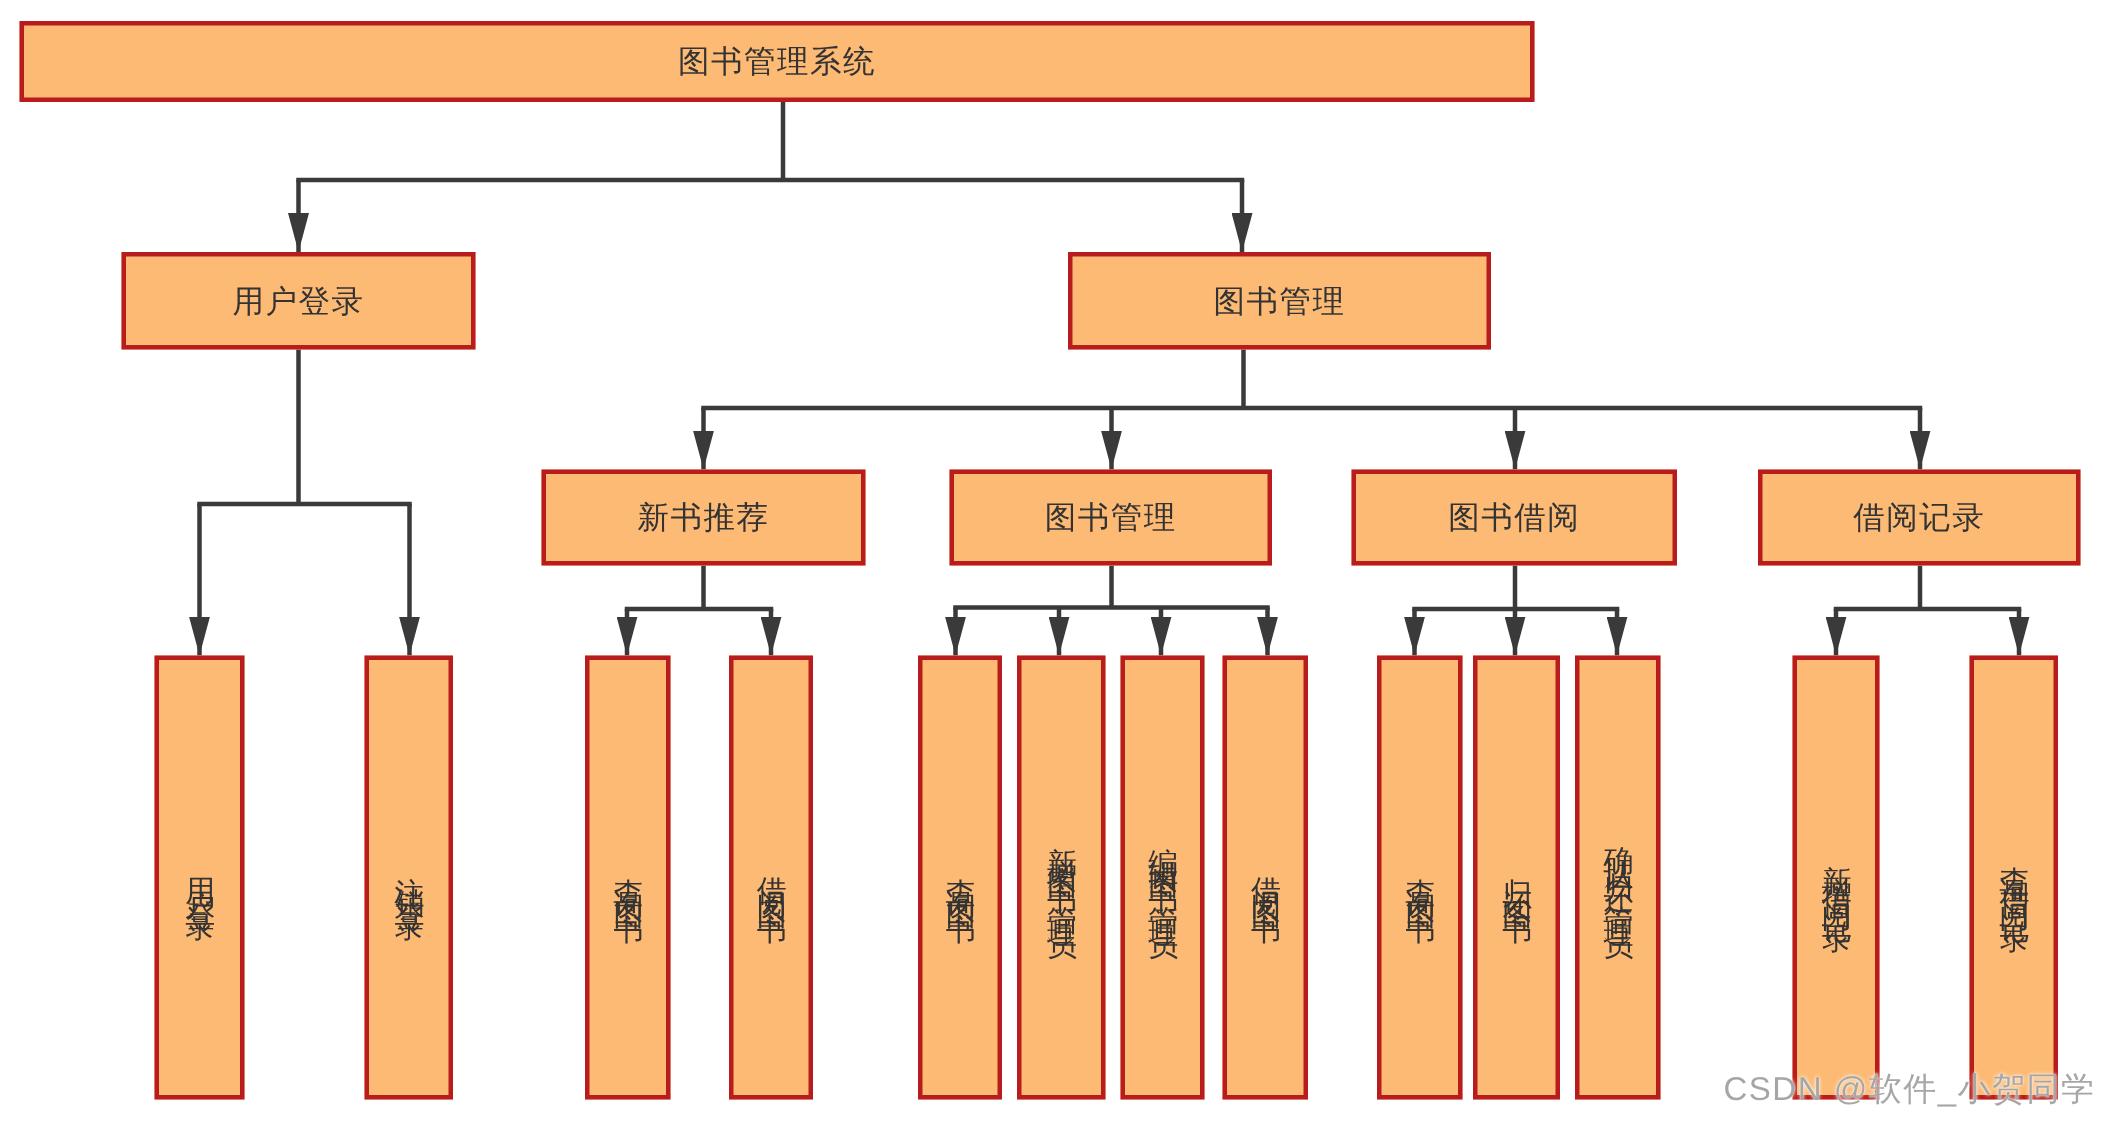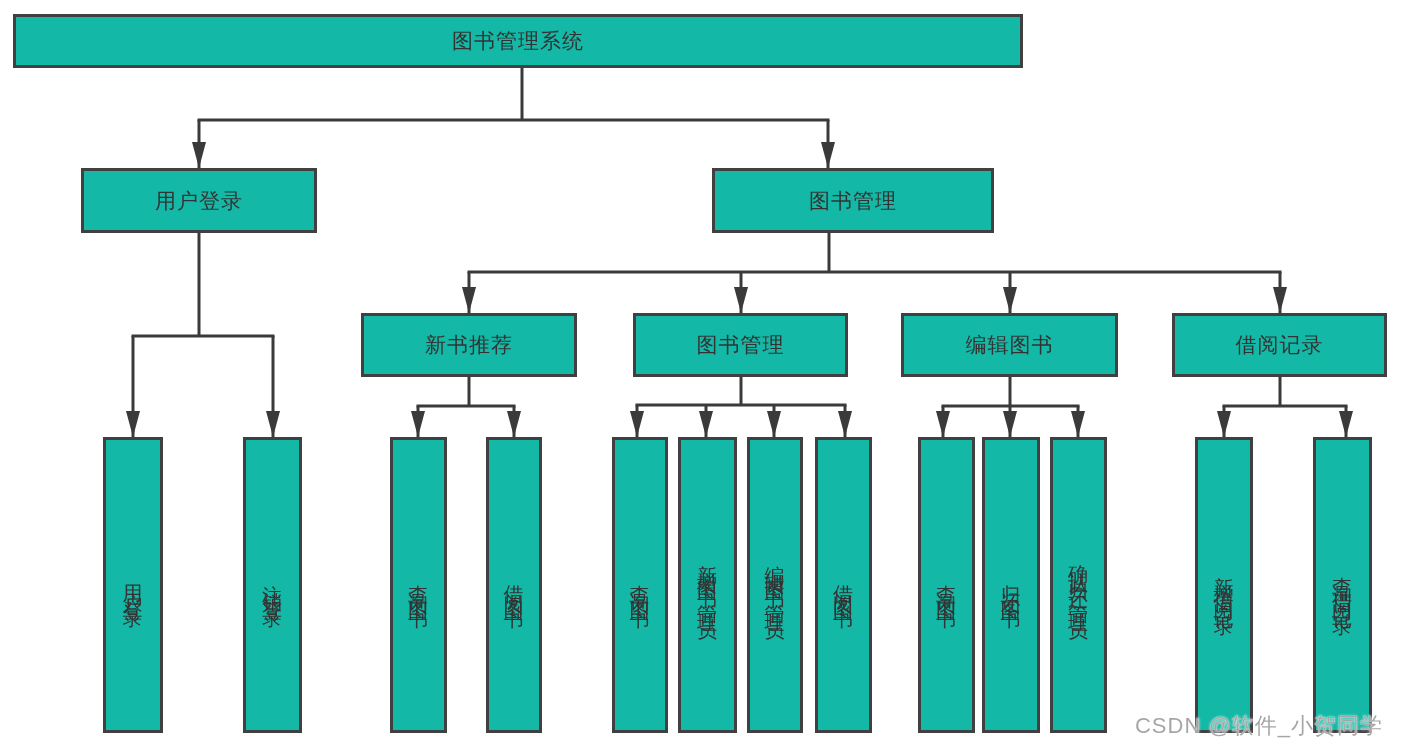--- a/index.html
+++ b/index.html
@@ -7,22 +7,22 @@
     position:relative;
     width:1405px;height:747px;
     background:#ffffff;
     font-family:"Liberation Sans","DejaVu Sans",sans-serif;
     overflow:hidden;
   }
   #wires{position:absolute;left:0;top:0;width:1405px;height:747px;}
   .node{
     position:absolute;
     box-sizing:border-box;
-    background:#14b8a6;
-    border:3px solid #404040;
+    background:#fdba74;
+    border:3px solid #b91c1c;
     display:flex;align-items:center;justify-content:center;
     color:#333333;
   }
   .node.h span{
     font-size:21px;
     letter-spacing:1px;
     white-space:nowrap;
   }
   .node.v span{
     writing-mode:vertical-rl;
@@ -50,21 +50,21 @@
   #l6{left:678px;width:59px;}
   #l7{left:747px;width:56px;}
   #l8{left:815px;width:57px;}
   #l9{left:918px;width:57px;}
   #l10{left:982px;width:58px;}
   #l11{left:1050px;width:57px;}
   #l12{left:1195px;width:58px;}
   #l13{left:1313px;width:59px;}
   #watermark{
     position:absolute;
-    right:22px;bottom:6px;
+    right:8px;bottom:6px;
     font-size:22px;
     color:rgba(158,158,158,0.92);
     text-shadow:0 0 3px #ffffff,0 0 1px #ffffff;
     letter-spacing:1px;
     z-index:5;
     white-space:nowrap;
   }
 </style>
 </head>
 <body>
@@ -130,21 +130,21 @@
     <span>图书管理</span>
   </div>
 
   <div class="node h" id="n-newbook">
     <span>新书推荐</span>
   </div>
   <div class="node h" id="n-borrow">
     <span>图书管理</span>
   </div>
   <div class="node h" id="n-current">
-    <span>编辑图书</span>
+    <span>图书借阅</span>
   </div>
   <div class="node h" id="n-records">
     <span>借阅记录</span>
   </div>
 
   <div class="node v leaf" id="l1">
     <span>用户登录</span>
   </div>
   <div class="node v leaf" id="l2">
     <span>注销登录</span>

